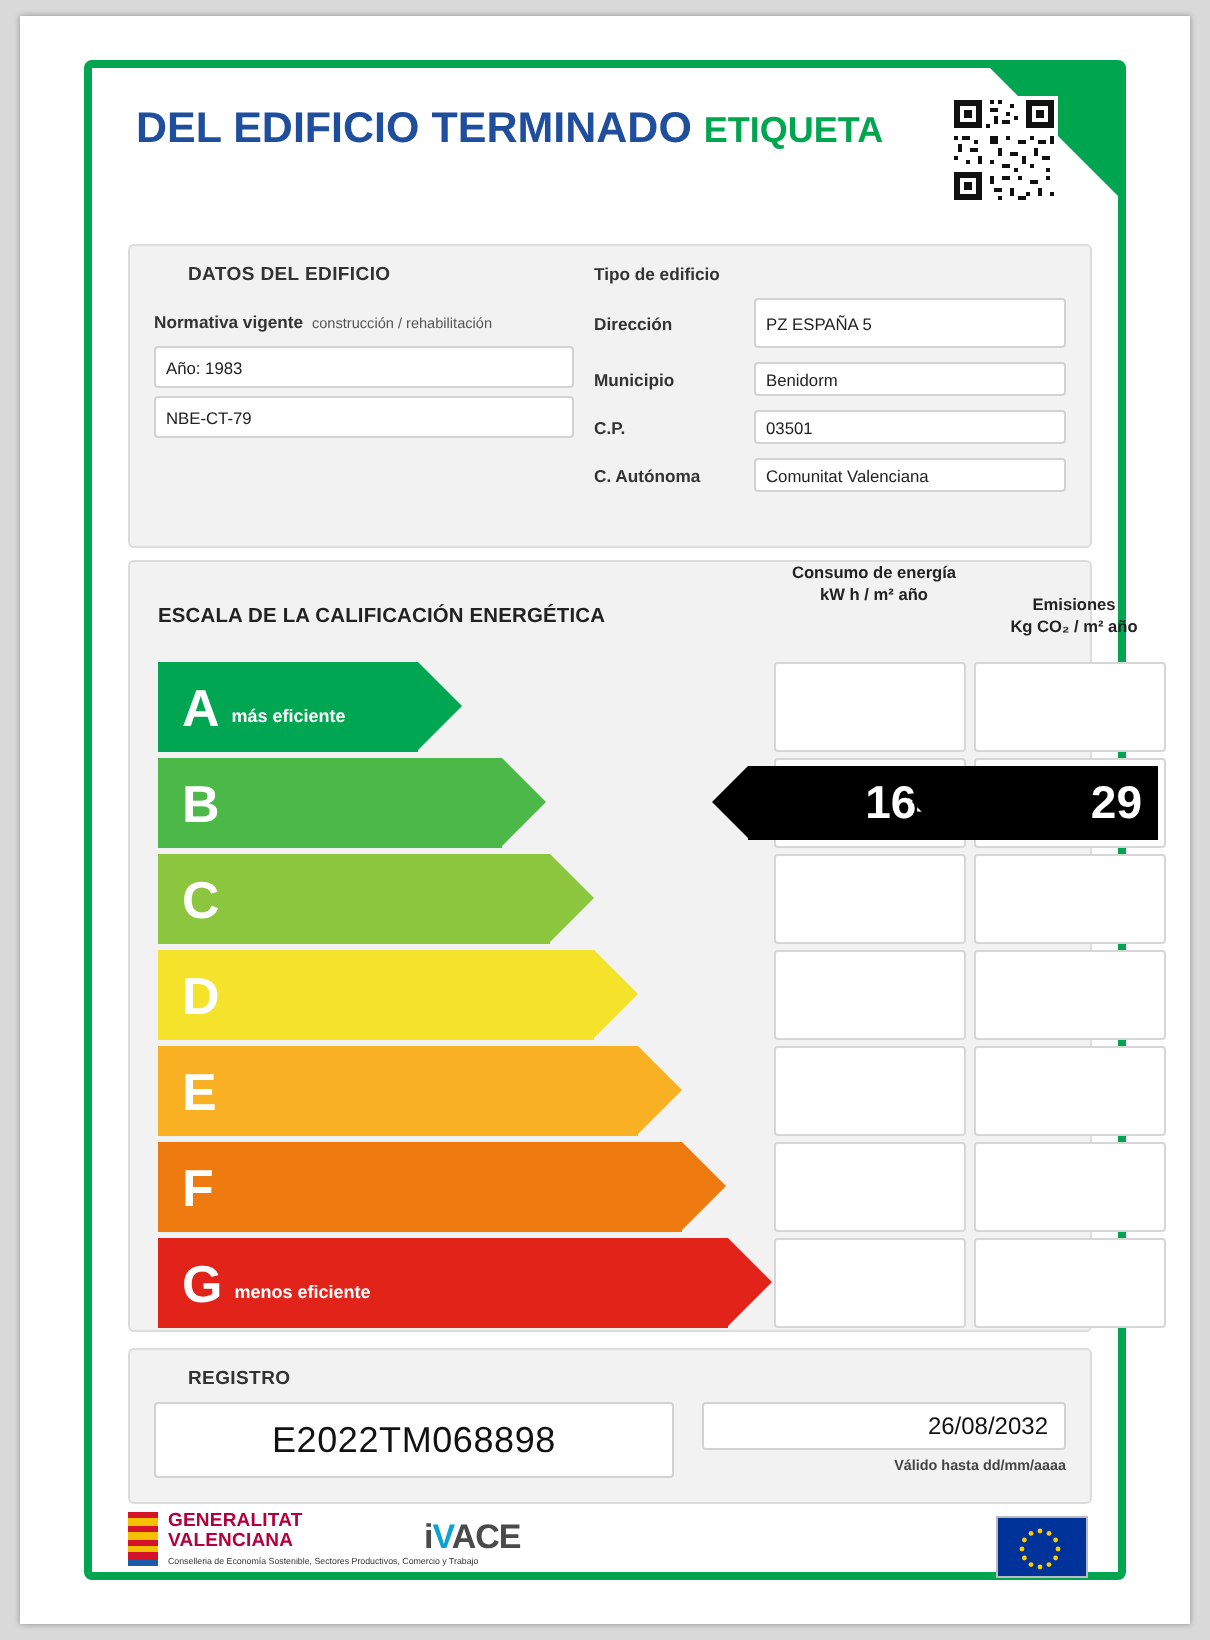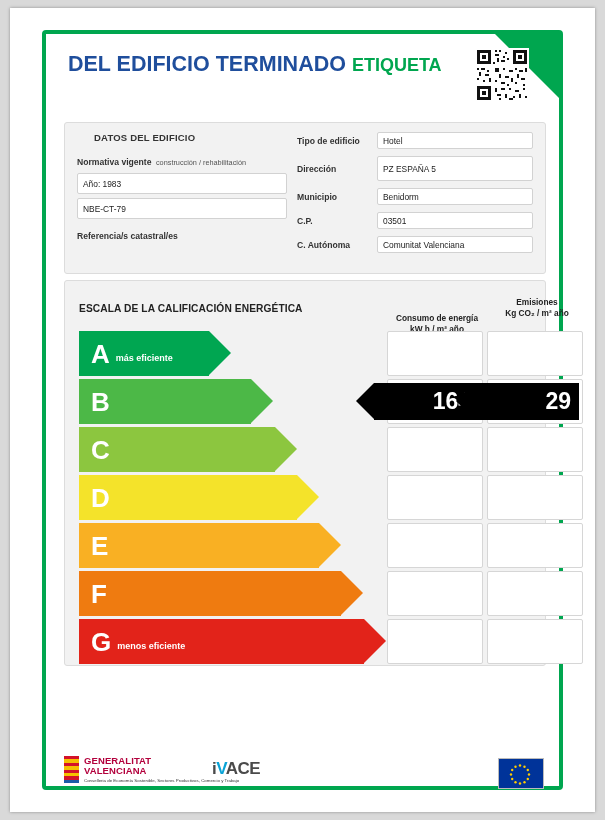--- a/index.html
+++ b/index.html
@@ -145,21 +145,21 @@
     letter-spacing: 0.1px;
   }
   .col-head {
     position: absolute;
     text-align: center;
     font-size: 8.3px;
     font-weight: bold;
     color: #222;
     line-height: 1.35;
   }
-  .head-cons { left: 322px; top: 32px; width: 100px; }
+  .head-cons { left: 322px; top: 0; width: 100px; }
   .head-emis { left: 424px; top: 16px; width: 96px; }
 
   .bars { position: absolute; left: 14px; top: 50px; width: 300px; }
   .barrow {
     position: relative;
     height: 45px;
     margin-bottom: 3px;
   }
   .bar {
     position: relative;
@@ -396,27 +396,25 @@
 
     <div class="databox">
       <div class="d-left">
         <div class="sect-title">DATOS DEL EDIFICIO</div>
         <div style="margin-top:8px;">
           <span class="lbl">Normativa vigente</span>
           <span class="lbl-thin">construcción / rehabilitación</span>
         </div>
         <div class="field" style="margin-top:4px;height:21px;">Año: 1983</div>
         <div class="field" style="margin-top:4px;height:21px;">NBE-CT-79</div>
-        <div class="lbl" style="margin-top:12px;">Referencia/s catastral/es</div>
       </div>
 
       <div class="d-right">
         <div class="row-r">
           <div class="rl">Tipo de edificio</div>
-          <div class="field">Hotel</div>
         </div>
         <div class="row-r">
           <div class="rl">Dirección</div>
           <div class="field" style="height:25px;">PZ ESPAÑA 5</div>
         </div>
         <div class="row-r">
           <div class="rl">Municipio</div>
           <div class="field">Benidorm</div>
         </div>
         <div class="row-r">
@@ -516,20 +514,26 @@
             <div class="cell"></div>
             <div class="cell"></div>
           </div>
           <div class="cellrow">
             <div class="cell"></div>
             <div class="cell"></div>
           </div>
         </div>
     </div>
 
+    <div class="regbox">
+      <div class="sect-title reg-title">REGISTRO</div>
+      <div class="reg-field">E2022TM068898</div>
+      <div class="date-field">26/08/2032</div>
+      <div class="date-note">Válido hasta dd/mm/aaaa</div>
+    </div>
 
     <div class="footer">
       <div class="gv-logo">
         <div class="gv-bars">
           <i style="background:#d4122a"></i>
             <i style="background:#f5c000"></i>
           <i style="background:#d4122a"></i>
             <i style="background:#f5c000"></i>
           <i style="background:#d4122a"></i>
             <i style="background:#f5c000"></i>

